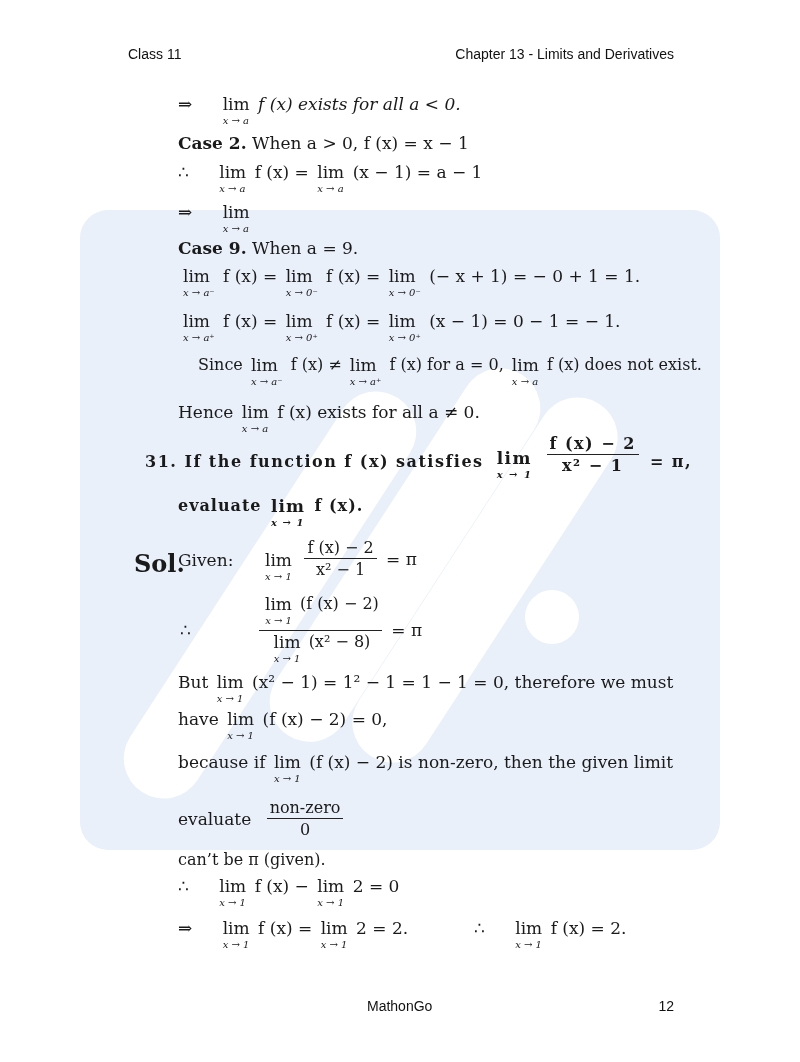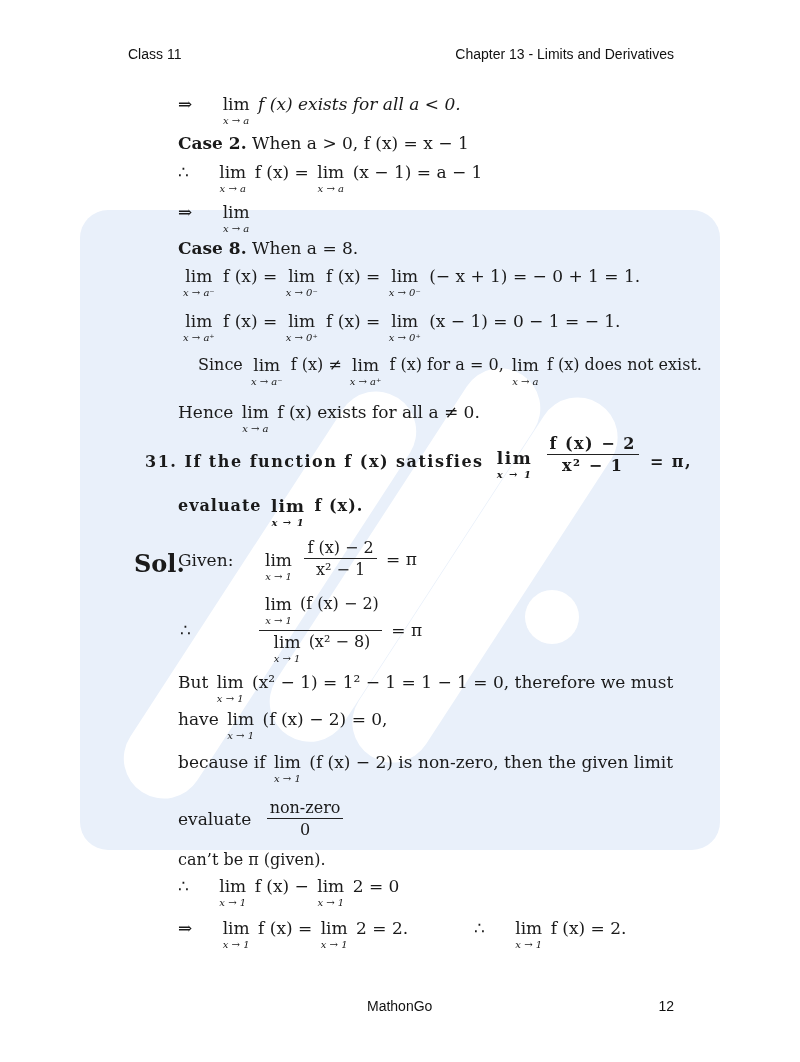--- a/index.html
+++ b/index.html
@@ -11,21 +11,21 @@
   .ftr.center { left:367px; }
   .ftr.right { right:126px; }
 
   .wm { position:absolute; left:80px; top:210px; width:640px; height:640px; background:#e9f0fa; border-radius:28px; overflow:hidden; z-index:0; }
   .stripe { position:absolute; background:#ffffff; border-radius:40px; transform:rotate(33deg); transform-origin:center; }
   .dot { position:absolute; background:#ffffff; border-radius:50%; }
 
   .c { position:absolute; z-index:1; font-size:17px; white-space:nowrap; font-family:"DejaVu Serif", serif; line-height:1; }
   .it { font-style:italic; }
   .b { font-weight:bold; }
-  .lim { display:inline-block; text-align:center; vertical-align:top; position:relative; margin:0 3px; }
+  .lim { display:inline-block; vertical-align:top; position:relative; margin:0 3px; }
   .lim .top { display:block; font-size:17px; }
   .lim .sub { display:block; font-size:10px; font-style:italic; margin-top:3px; }
   .frac { display:inline-block; text-align:center; vertical-align:middle; margin:0 4px; }
   .frac .num { display:block; border-bottom:1px solid #222; padding:0 3px 2px; font-size:16px; }
   .frac .den { display:block; padding-top:3px; font-size:16px; }
   .gap { display:inline-block; width:22px; }
 </style>
 </head>
 <body>
 
@@ -57,22 +57,22 @@
   <span class="lim"><span class="top">lim</span><span class="sub">x → a</span></span>
   <span>(x − 1) = a − 1</span>
 </div>
 
 <div class="c" style="left:178px; top:204px;">
   <span>⇒</span><span class="gap"></span>
   <span class="lim"><span class="top">lim</span><span class="sub">x → a</span></span>
 </div>
 
 <div class="c" style="left:178px; top:240px;">
-  <span class="b">Case 8.</span>
-  <span>When a = 8.</span>
+  <span class="b">Case 9.</span>
+  <span>When a = 9.</span>
 </div>
 
 <div class="c" style="left:180px; top:268px;">
   <span class="lim"><span class="top">lim</span><span class="sub">x → a⁻</span></span>
   <span>f (x) =</span>
   <span class="lim"><span class="top">lim</span><span class="sub">x → 0⁻</span></span>
   <span>f (x) =</span>
   <span class="lim"><span class="top">lim</span><span class="sub">x → 0⁻</span></span>
   <span>(− x + 1) = − 0 + 1 = 1.</span>
 </div>

